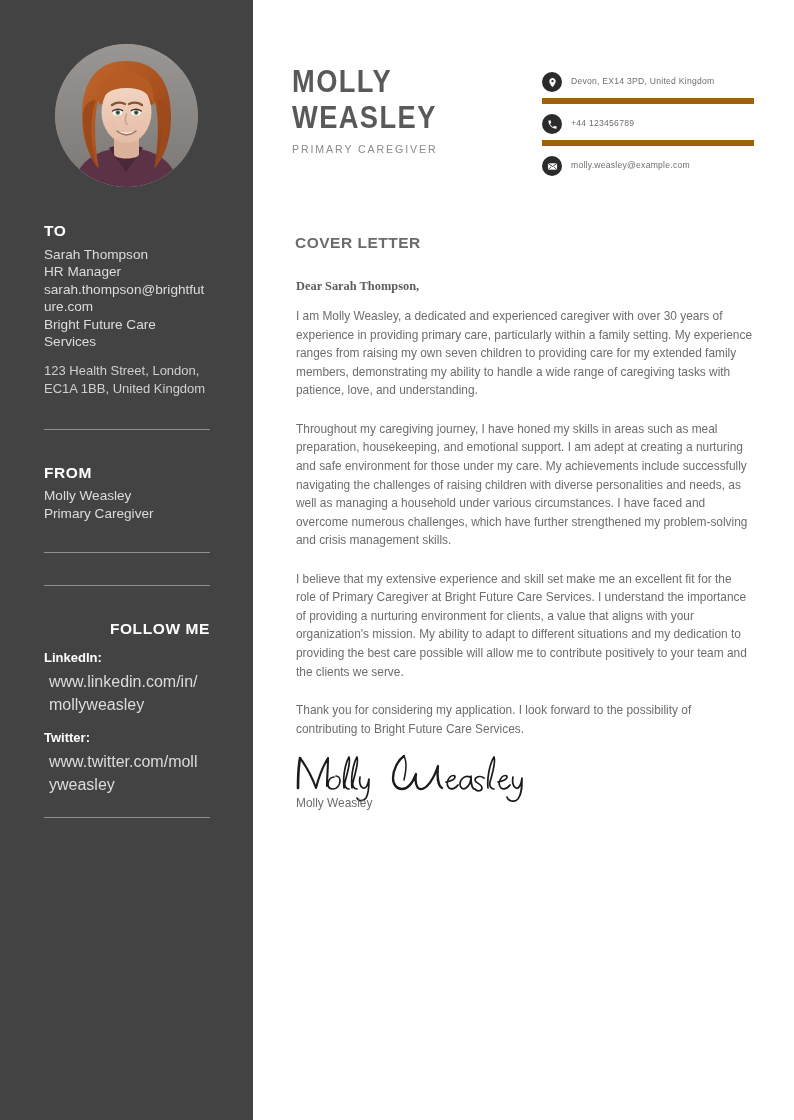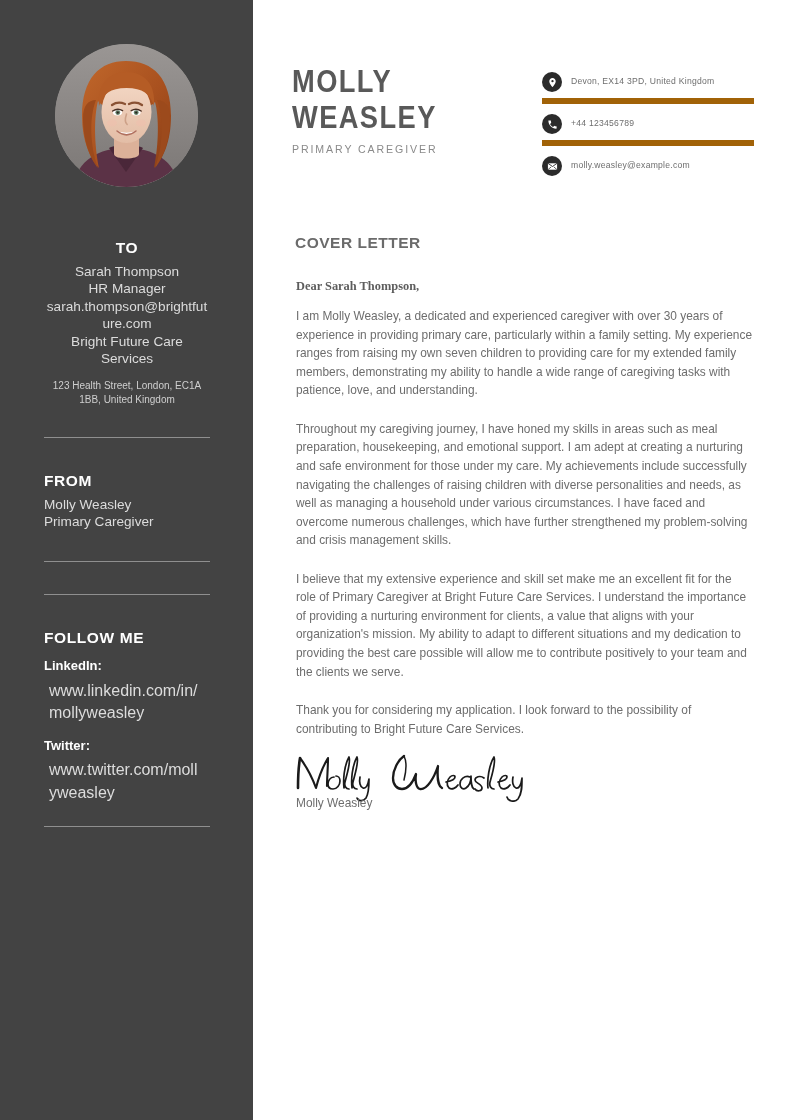--- a/index.html
+++ b/index.html
@@ -53,21 +53,21 @@
     line-height: 1.2;
   }
   .side-line {
     font-size: 13.6px;
     color: #dcdcdc;
     line-height: 1.29;
     margin: 0;
     word-break: break-word;
   }
   .side-sub {
-    font-size: 10px;
+    font-size: 13px;
     color: #cfcfcf;
     line-height: 1.42;
     margin: 11px 0 0 0;
     word-break: break-word;
   }
   .divider {
     height: 1px;
     background: #8f8f8f;
     width: 166px;
     margin: 0;
@@ -248,21 +248,21 @@
 
           <path d="M62 87 q9.5 7.5 19 0 q-9.5 3.4 -19 0 Z" fill="#ffffff"></path>
           <path d="M62 87 q9.5 7.8 19 0" stroke="#b0705f" stroke-width="1.5" fill="none" stroke-linecap="round"></path>
 
           <ellipse cx="57" cy="79" rx="5" ry="3.4" fill="#eebfad" opacity="0.55"></ellipse>
           <ellipse cx="86" cy="79" rx="5" ry="3.4" fill="#eebfad" opacity="0.55"></ellipse>
         </g>
       </svg>
     </div>
 
-    <div class="side-block" style="margin-top:52px;text-align:center;">
+    <div class="side-block" style="margin-top:35px;">
       <div class="side-head">TO</div>
       <div class="side-line">Sarah Thompson</div>
       <div class="side-line">HR Manager</div>
       <div class="side-line">sarah.thompson@brightfuture.com</div>
       <div class="side-line">Bright Future Care Services</div>
       <div class="side-sub">123 Health Street, London, EC1A 1BB, United Kingdom</div>
     </div>
 
     <div class="divider" style="margin-top:30px;"></div>
 
@@ -271,21 +271,21 @@
       <div class="side-line">Molly Weasley</div>
       <div class="side-line">Primary Caregiver</div>
     </div>
 
     <div class="divider" style="margin-top:30px;"></div>
 
 
     <div class="divider" style="margin-top:32px;"></div>
 
     <div class="side-block" style="margin-top:34px;">
-      <div class="side-head" style="margin-bottom:11px;">FOLLOW ME</div>
+      <div class="side-head" style="margin-bottom:11px;text-align:right;">FOLLOW ME</div>
 
       <div class="soc-item">
         <div class="soc-label">LinkedIn:</div>
         <div class="soc-url">www.linkedin.com/in/mollyweasley</div>
       </div>
 
       <div class="soc-item">
         <div class="soc-label">Twitter:</div>
         <div class="soc-url">www.twitter.com/mollyweasley</div>
       </div>

